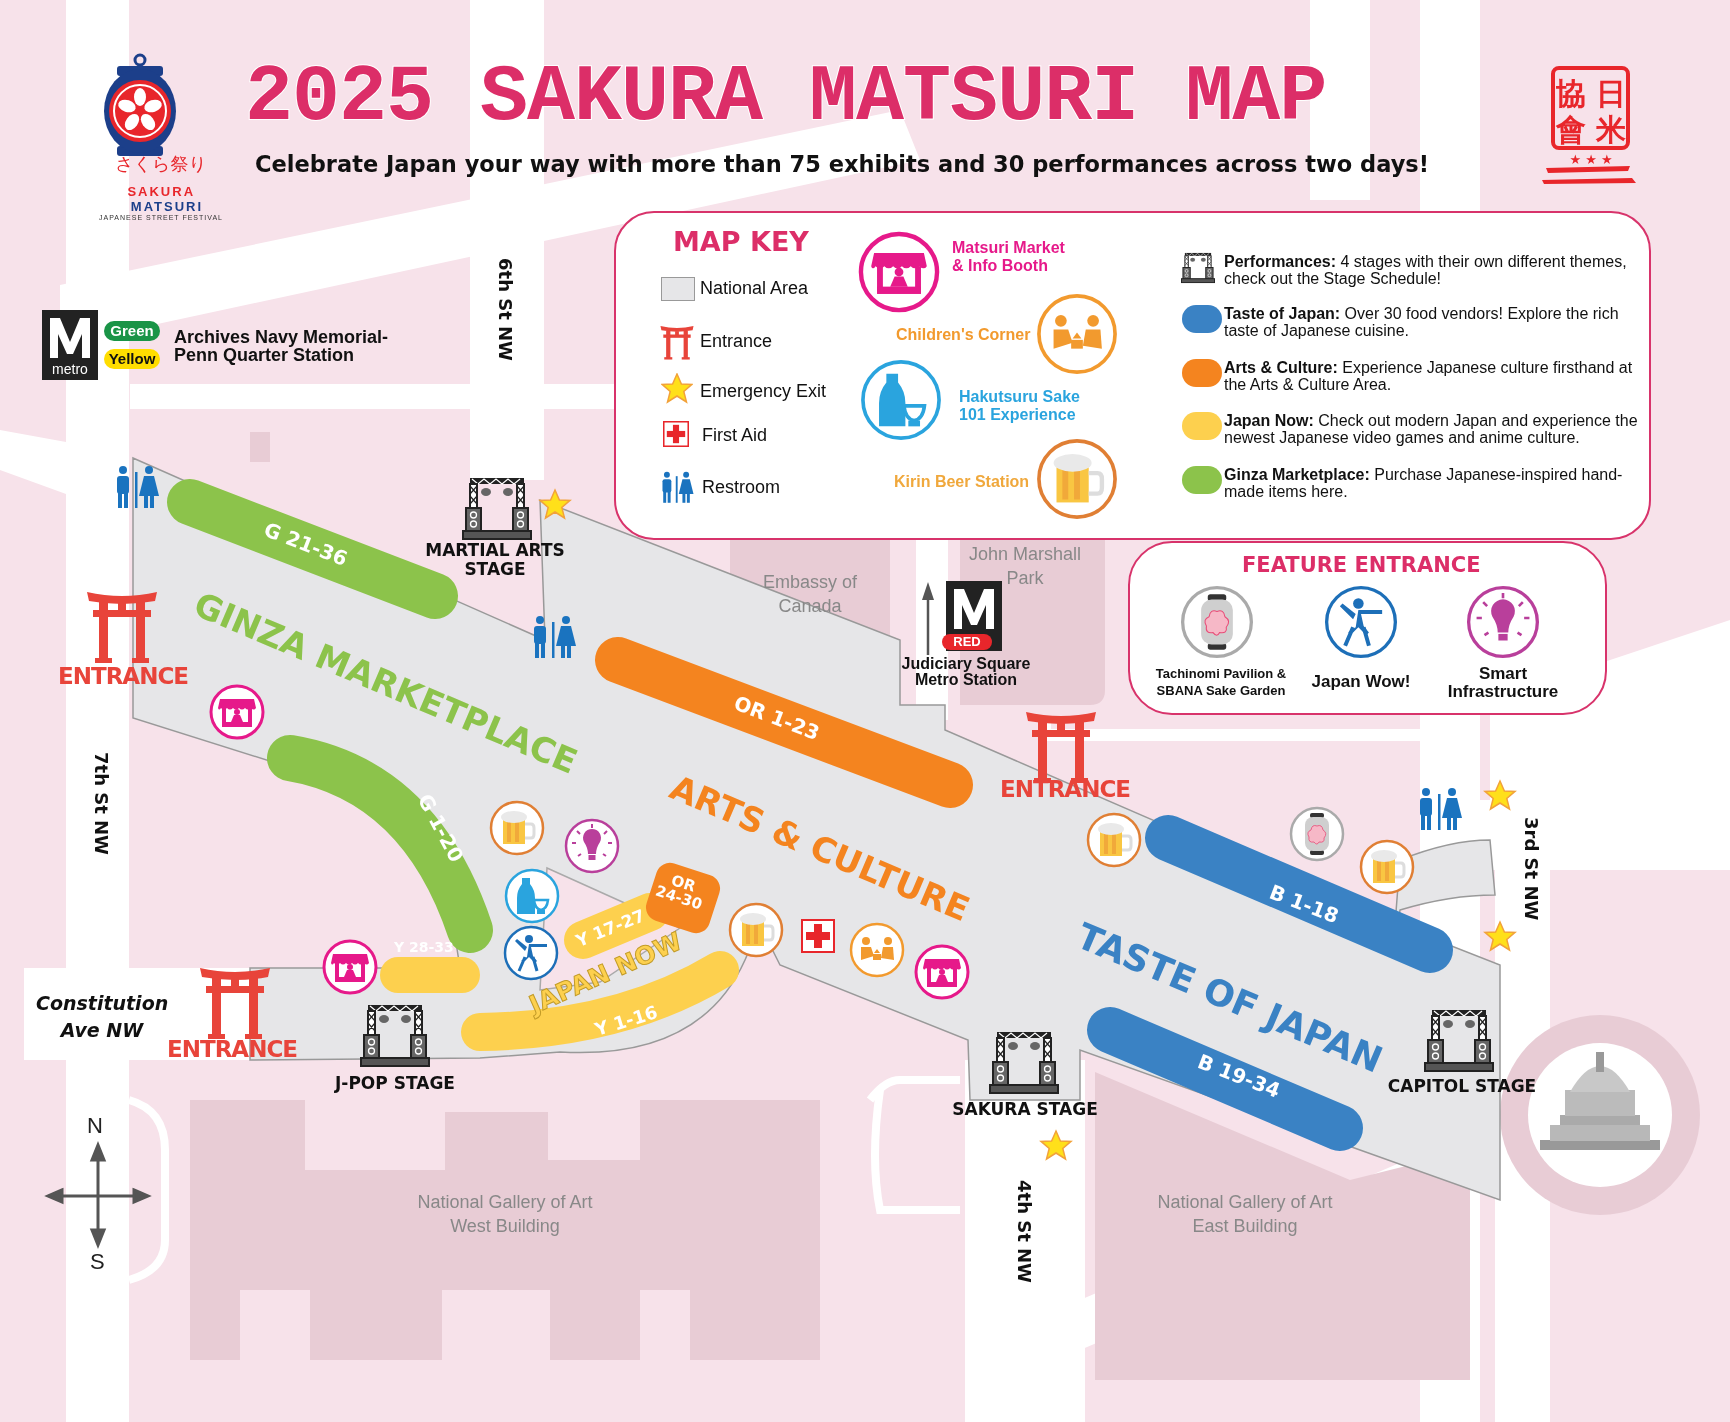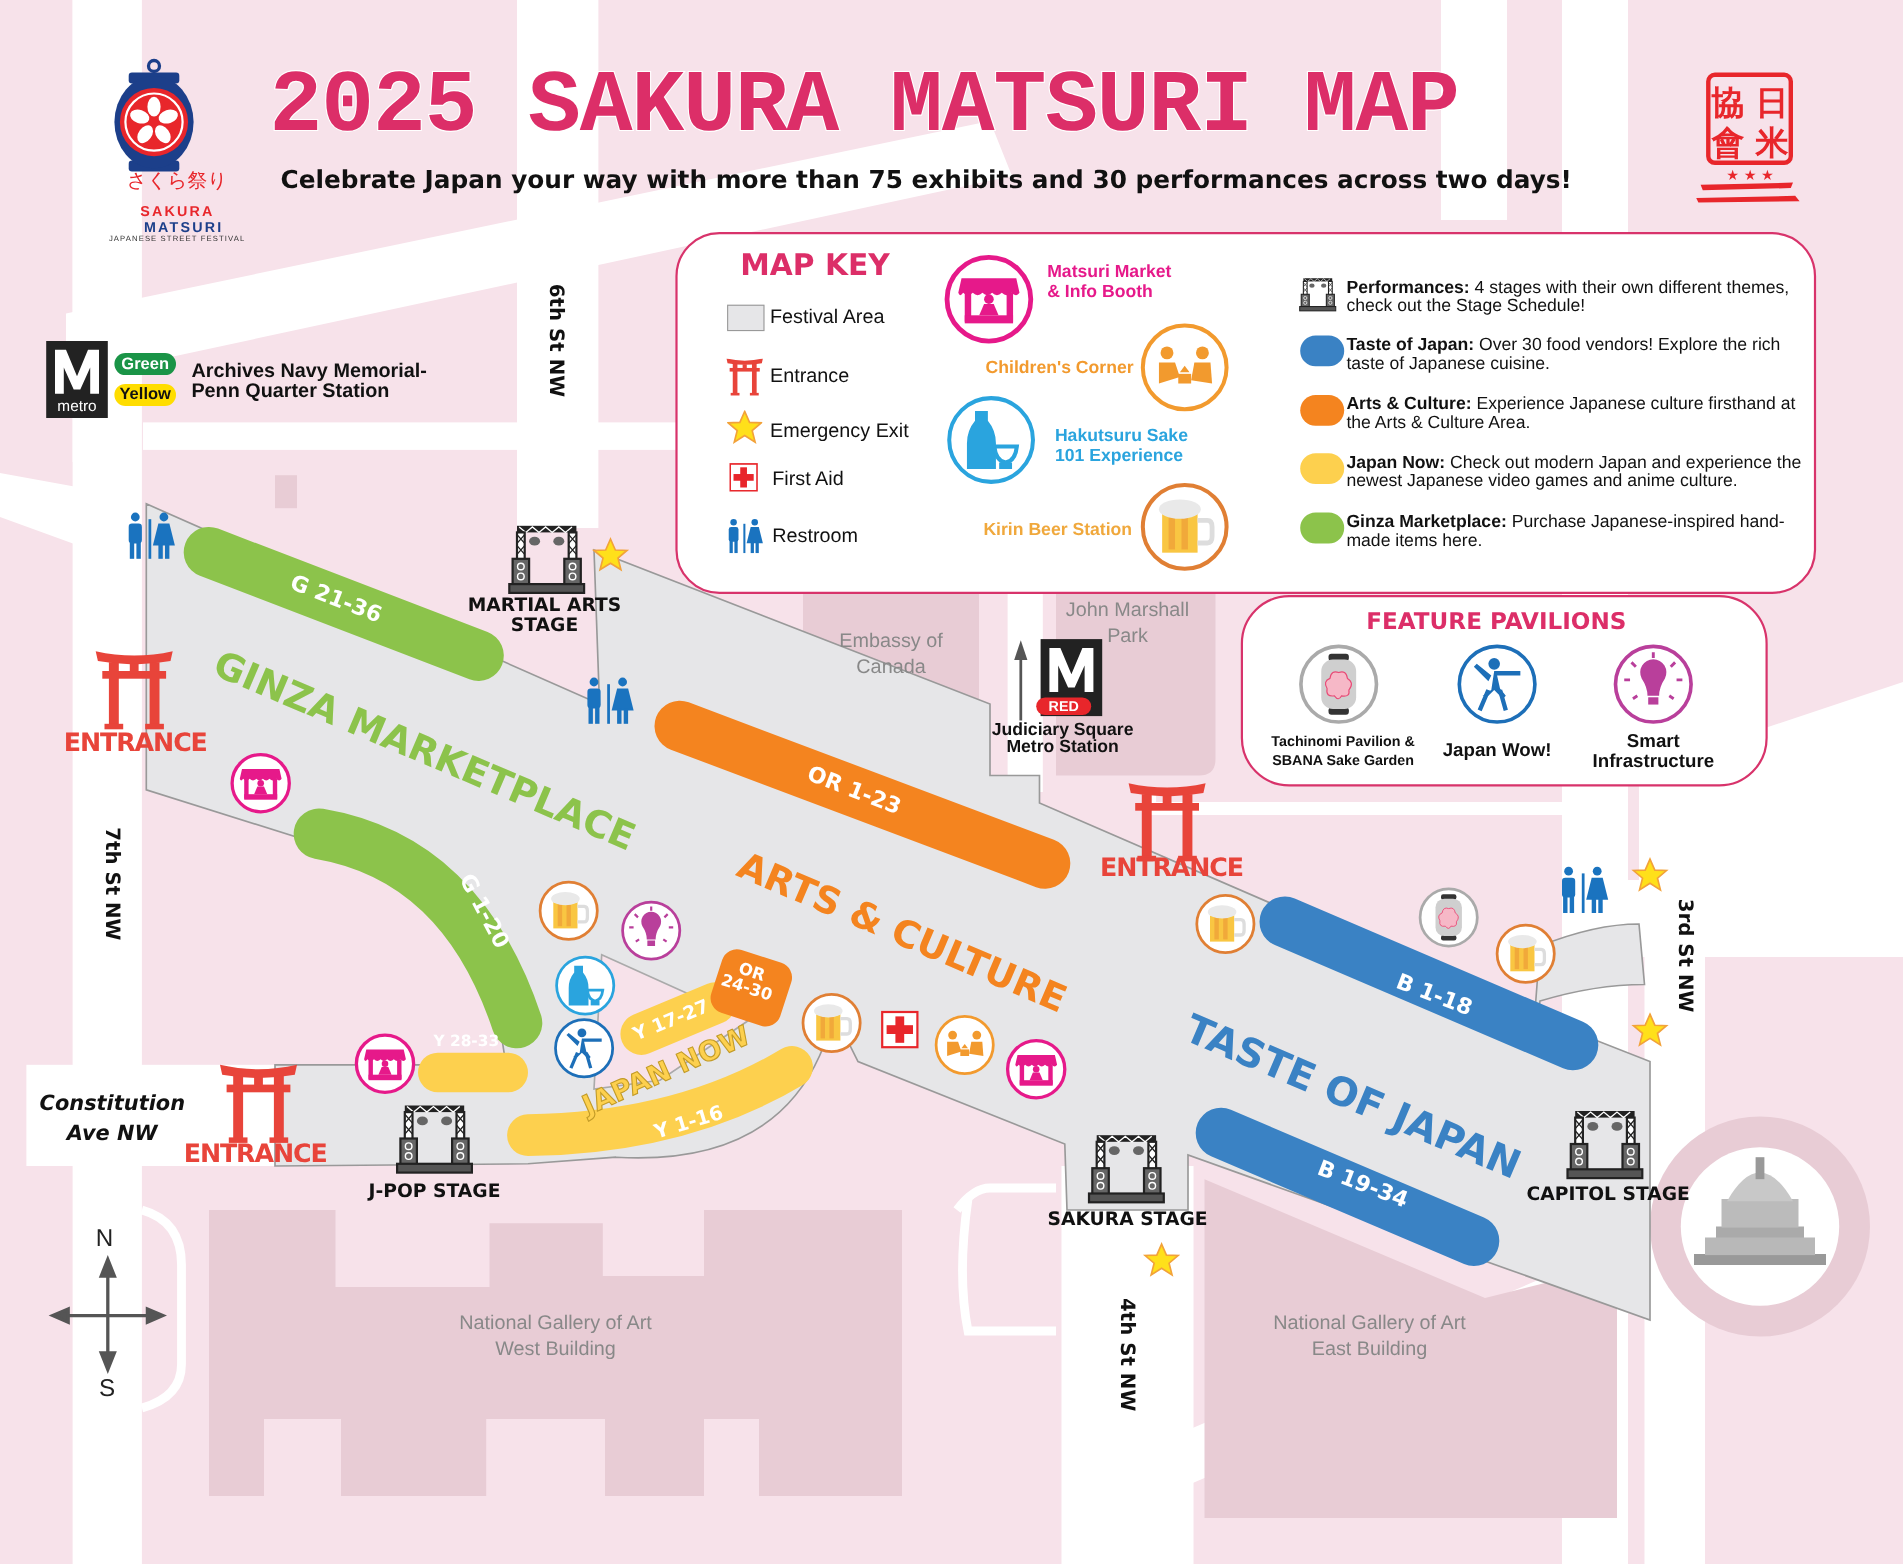--- a/index.html
+++ b/index.html
@@ -281,21 +281,21 @@
     <span style="color:#e8262b;">SAKURA</span>
     <span style="color:#1c3f8a;padding-left:12px;">MATSURI</span>
   </div>
   <div style="font-size:7px;letter-spacing:1px;color:#333;">JAPANESE STREET FESTIVAL</div>
 </div>
 
 <div class="key-box">
   <div class="key-title" style="left:57px;top:13px;font-size:27px;">MAP KEY</div>
 
   <div class="abs" style="left:45px;top:64px;width:32px;height:22px;background:#e6e6e8;border:1.5px solid #999;"></div>
-  <div class="key-label" style="left:84px;top:65px;">Festival Area</div>
+  <div class="key-label" style="left:84px;top:65px;">National Area</div>
   <svg class="abs" style="left:44px;top:113px;" width="34" height="34" viewBox="0 0 70 72">
       <use href="#torii-g"></use>
     </svg>
   <div class="key-label" style="left:84px;top:118px;">Entrance</div>
   <svg class="abs" style="left:45px;top:160px;" width="32" height="32" viewBox="-16 -16 32 32">
       <use href="#star-g"></use>
     </svg>
   <div class="key-label" style="left:84px;top:168px;">Emergency Exit</div>
   <svg class="abs" style="left:47px;top:208px;" width="26" height="26" viewBox="-17 -17 34 34">
       <use href="#aid-g"></use>
@@ -337,21 +337,21 @@
   <div class="key-desc" style="left:608px;top:92px;"><b>Taste of Japan:</b><span> Over 30 food vendors! Explore the rich taste of Japanese cuisine.</span></div>
   <div class="pill-legend" style="left:566px;top:146px;background:#f4841f;"></div>
   <div class="key-desc" style="left:608px;top:146px;"><b>Arts &amp; Culture:</b><span> Experience Japanese culture firsthand at the Arts &amp; Culture Area.</span></div>
   <div class="pill-legend" style="left:566px;top:199px;background:#fdd04e;"></div>
   <div class="key-desc" style="left:608px;top:199px;"><b>Japan Now:</b><span> Check out modern Japan and experience the newest Japanese video games and anime culture.</span></div>
   <div class="pill-legend" style="left:566px;top:253px;background:#8cc34b;"></div>
   <div class="key-desc" style="left:608px;top:253px;"><b>Ginza Marketplace:</b><span> Purchase Japanese-inspired hand-made items here.</span></div>
 </div>
 
 <div class="feat-box">
-  <div class="key-title" style="left:112px;top:10px;font-size:21px;">FEATURE PAVILIONS</div>
+  <div class="key-title" style="left:112px;top:10px;font-size:21px;">FEATURE ENTRANCE</div>
   <svg class="abs" style="left:50px;top:42px;" width="74" height="74" viewBox="-28 -28 56 56">
       <use href="#lantern-g"></use>
     </svg>
   <div class="feat-label" style="left:6px;top:122px;width:170px;font-size:13px;">
     <div>Tachinomi Pavilion &amp;</div>
     <div>SBANA Sake Garden</div>
   </div>
   <svg class="abs" style="left:194px;top:42px;" width="74" height="74" viewBox="-28 -28 56 56">
       <use href="#wow-g"></use>
     </svg>

